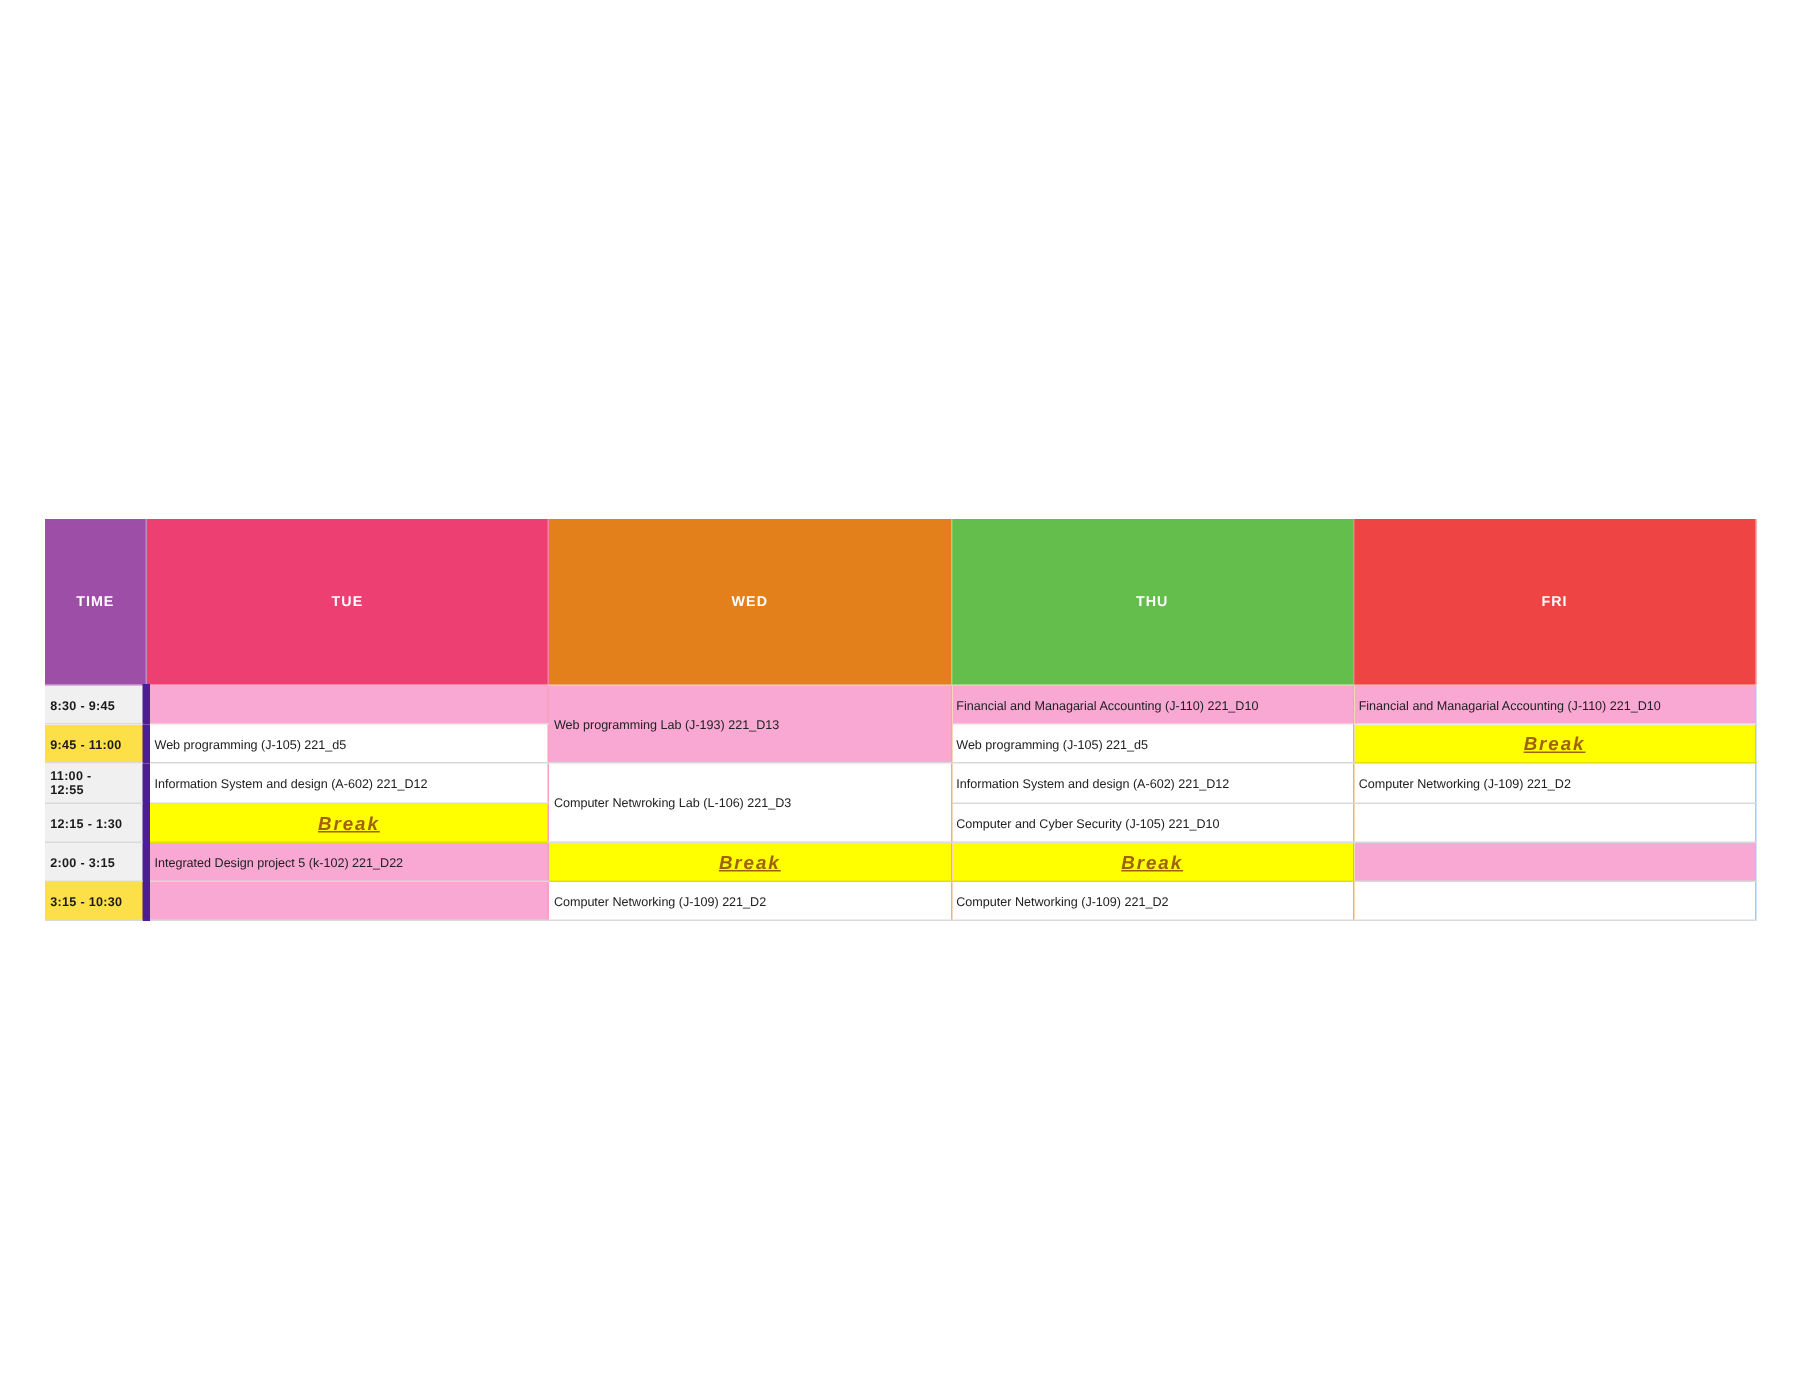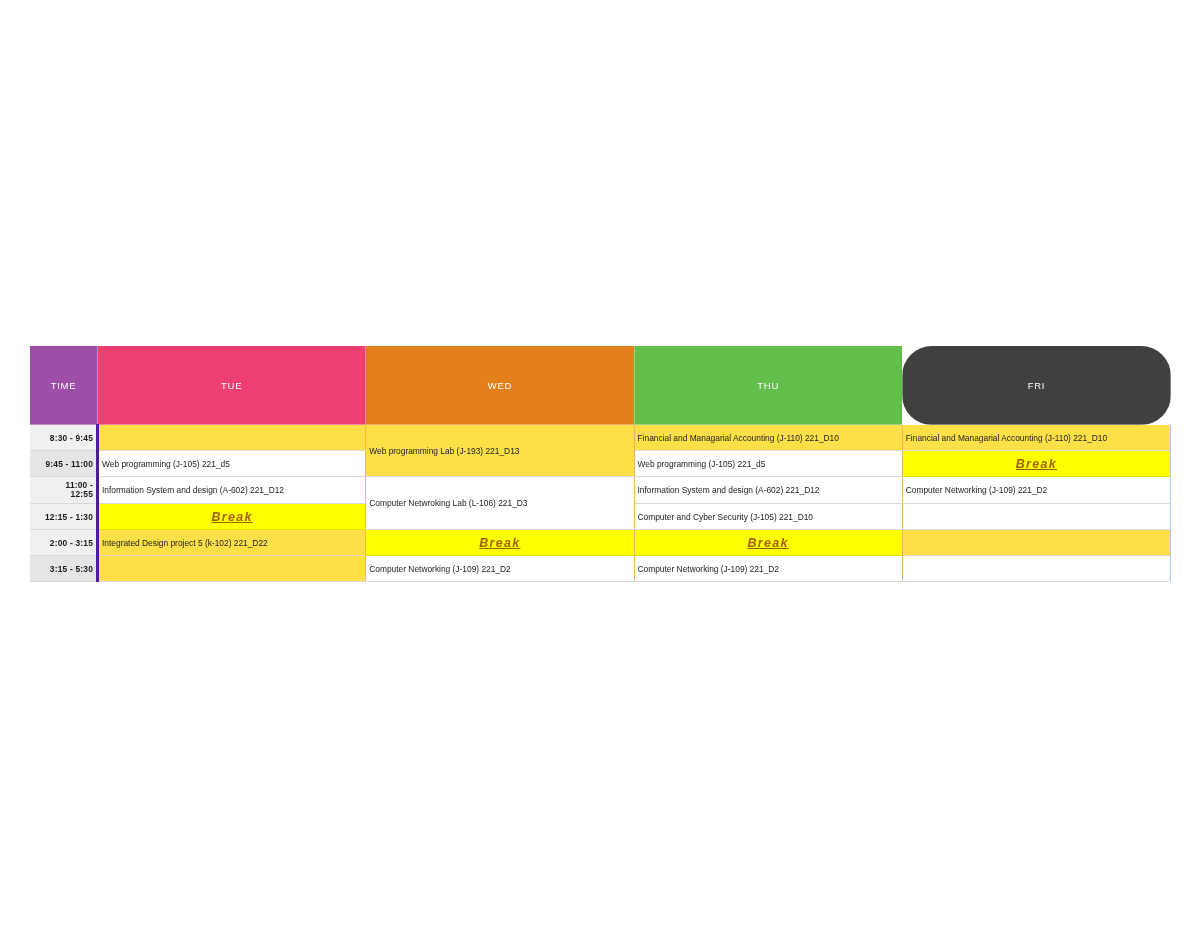--- a/index.html
+++ b/index.html
@@ -30,67 +30,67 @@
   }
 
   table.timetable col.c-time { width: 68px; }
   table.timetable col.c-day  { width: 268.25px; }
 
   
   thead th {
     height: 78px;
     color: #ffffff;
     font-size: 9.5px;
-    font-weight: normal;
+    font-weight: bold;
     letter-spacing: 0.7px;
     text-align: center;
     vertical-align: middle;
-    padding: 0;
+    padding: 16px;
     border: 1px solid rgba(255,255,255,0.35);
   }
   th.h-time { background: #9d4ea6; }
   th.h-tue  { background: #ee3f73; }
   th.h-wed  { background: #e3801c; }
   th.h-thu  { background: #63be4b; }
-  th.h-fri  { background: #404040; border-radius: 30px; }
+  th.h-fri  { background: #ef4444; }
 
   
   tbody td {
     height: 25px;
     padding: 0 3px;
     vertical-align: middle;
     font-size: 8.4px;
     color: #222222;
     background: #ffffff;
     border-top: 1px solid #d9d9d9;
     border-bottom: 1px solid #d9d9d9;
     overflow: hidden;
     white-space: nowrap;
   }
   tbody td.tall { height: 26px; }
 
   td.time {
     font-weight: bold;
     font-size: 8.4px;
     color: #1a1a1a;
-    text-align: right;
+    text-align: left;
     padding-left: 4px;
     letter-spacing: 0.2px;
     background: #f0f0f0;
-    border-right: 3px solid #4c1d95;
+    border-right: 5px solid #4c1d95;
   }
-  td.time.alt { background: #e5e5e5; }
+  td.time.alt { background: #fde047; }
 
   
   td.col-tue { border-right: 1px solid #f8a0bd; border-left: 1px solid #c9a0cf; }
   td.col-wed { border-right: 1px solid #f2b06a; border-left: 1px solid #f8a0bd; }
   td.col-thu { border-right: 1px solid #f2b06a; border-left: 1px solid #c9a0cf; }
   td.col-fri { border-right: 1px solid #a8c8ef; border-left: 1px solid #a8cf9c; }
 
-  td.shade   { background: #fde047; }
+  td.shade   { background: #f9a8d4; }
   td.plain   { background: #ffffff; margin-left: 35px; }
 
   td.brk {
     background: #ffff00;
     text-align: center;
     border-top: 1px solid #e0e000;
     border-bottom: 1px solid #e0e000;
   }
   td.brk .brk-label {
     color: #a16207;
@@ -168,21 +168,21 @@
         <td class="col-wed brk">
           <span class="brk-label">Break</span>
         </td>
         <td class="col-thu brk">
           <span class="brk-label">Break</span>
         </td>
         <td class="col-fri shade"></td>
       </tr>
 
       <tr>
-        <td class="time alt">3:15 - 5:30</td>
+        <td class="time alt">3:15 - 10:30</td>
         <td class="col-tue shade"></td>
         <td class="col-wed plain">Computer Networking (J-109) 221_D2</td>
         <td class="col-thu plain">Computer Networking (J-109) 221_D2</td>
         <td class="col-fri plain"></td>
       </tr>
 
     </tbody>
   </table>
 </div>
 

